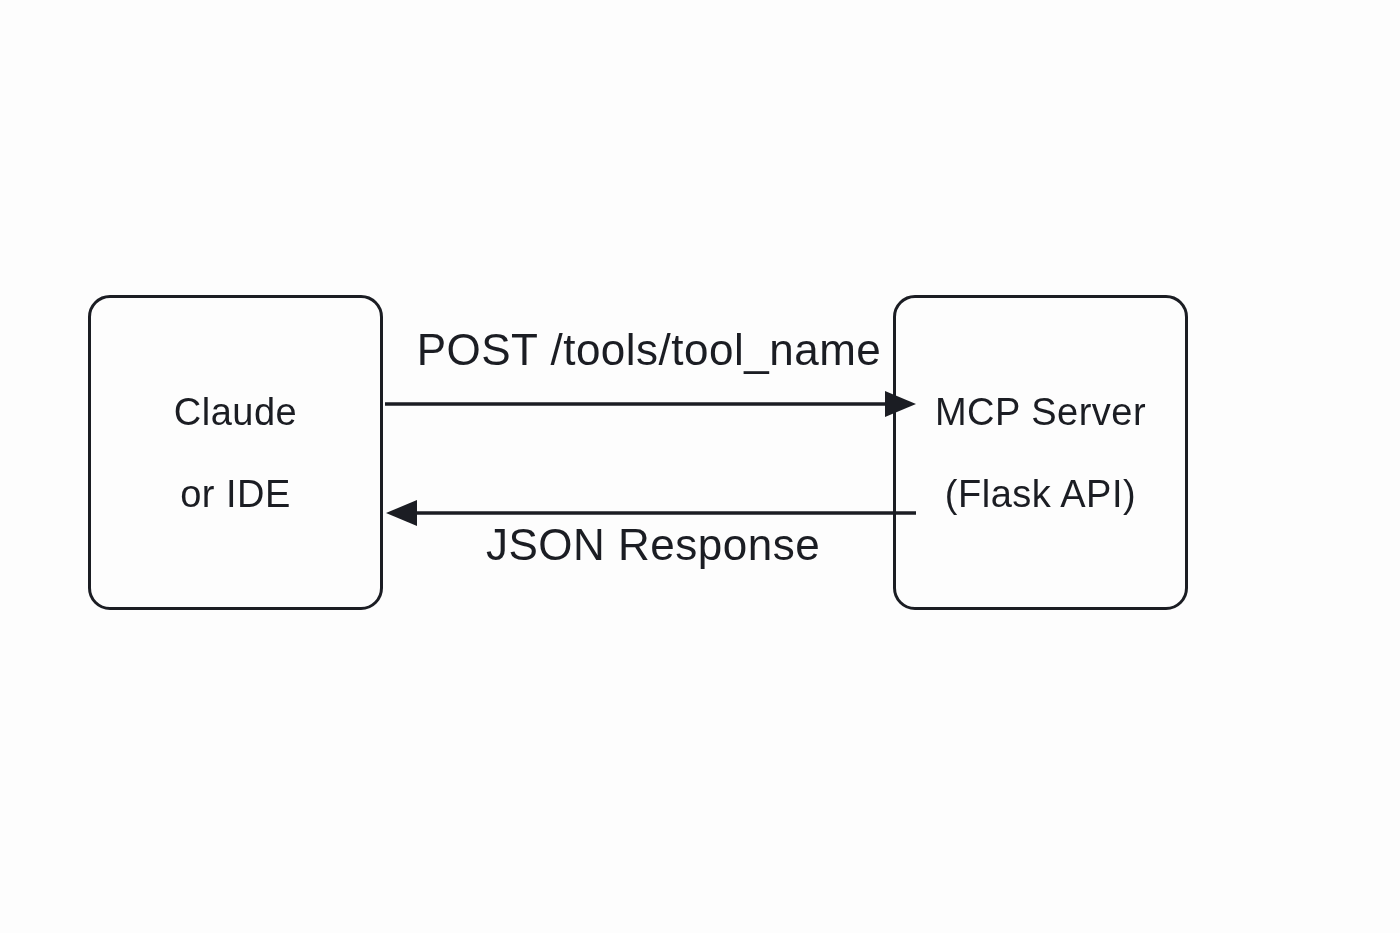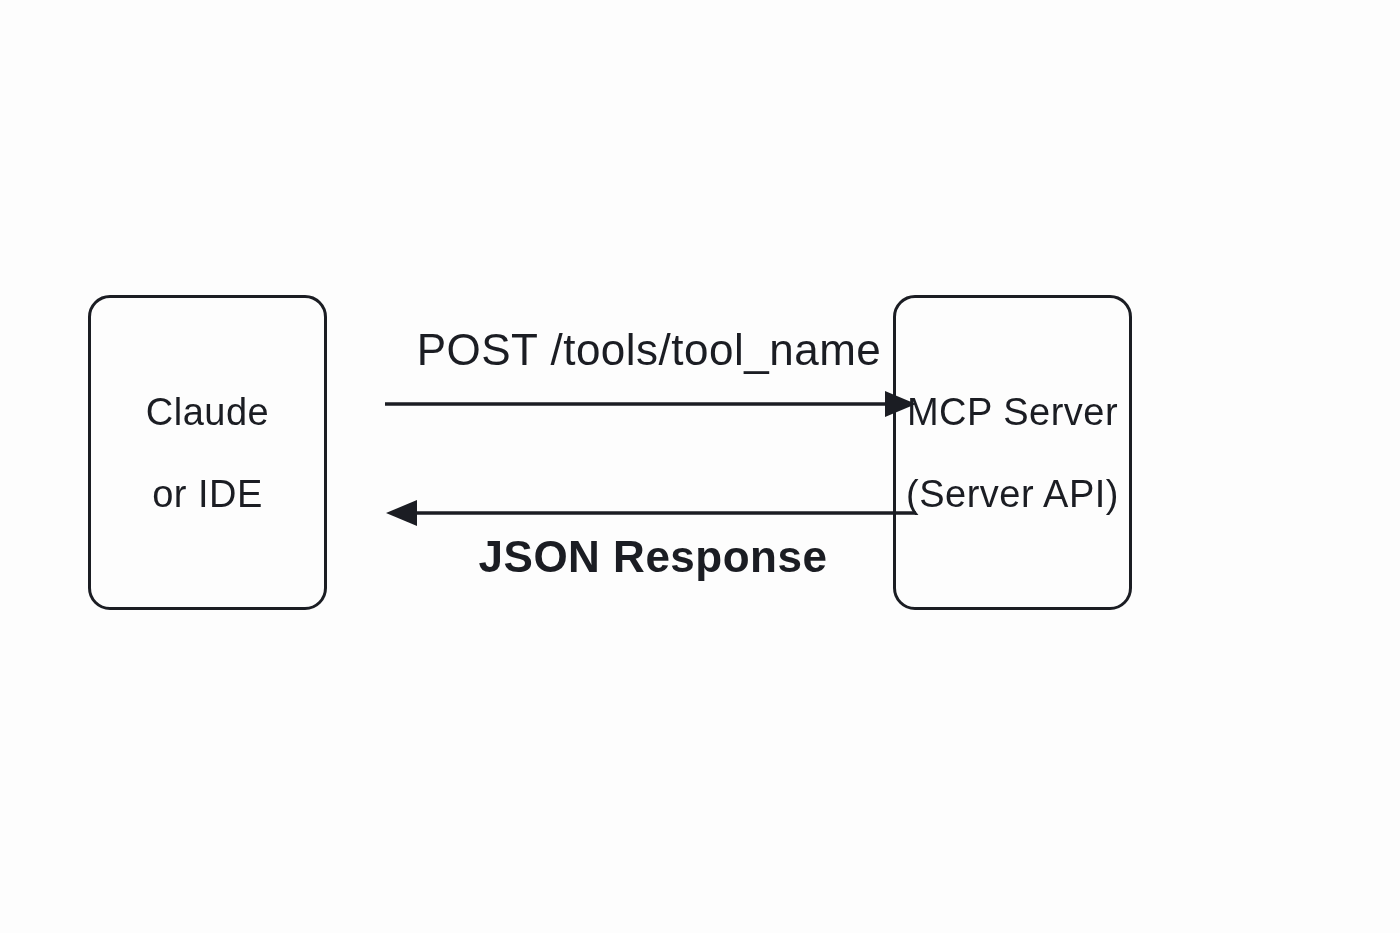--- a/index.html
+++ b/index.html
@@ -10,21 +10,21 @@
   #canvas {
     position: relative;
     width: 1400px;
     height: 933px;
     background: #fdfdfd;
     font-family: "Liberation Sans", "DejaVu Sans", sans-serif;
     overflow: hidden;
   }
   .node-box {
     position: absolute;
-    width: 239px;
+    width: 295px;
     height: 315px;
     box-sizing: border-box;
     border: 3.5px solid #1b1d23;
     border-radius: 22px;
     background: #fdfdfd;
     display: flex;
     flex-direction: column;
     align-items: center;
     justify-content: center;
     gap: 42px;
@@ -41,21 +41,21 @@
   .edge-label {
     position: absolute;
     color: #1b1d23;
     font-size: 44px;
     line-height: 40px;
     letter-spacing: 0.5px;
     white-space: nowrap;
     transform: translateX(-50%);
   }
   #request-label  { left: 649px; top: 330px; }
-  #response-label { left: 653px; top: 537px; font-weight: bold; }
+  #response-label { left: 653px; top: 525px; }
   #arrow-layer {
     position: absolute;
     left: 0;
     top: 0;
     width: 1400px;
     height: 933px;
     pointer-events: none;
   }
 </style>
 </head>
@@ -63,21 +63,21 @@
 
 <div id="canvas">
 
   <div class="node-box" id="client-box">
     <div class="node-line">Claude</div>
     <div class="node-line">or IDE</div>
   </div>
 
   <div class="node-box" id="server-box">
     <div class="node-line">MCP Server</div>
-    <div class="node-line">(Server API)</div>
+    <div class="node-line">(Flask API)</div>
   </div>
 
   <svg id="arrow-layer" viewBox="0 0 1400 933" xmlns="http://www.w3.org/2000/svg">
 
     <g>
       <line x1="385" y1="404" x2="890" y2="404" stroke="#1b1d23" stroke-width="3.5"></line>
       <polygon points="916,404 885,391 885,417" fill="#1b1d23"></polygon>
     </g>
 
     <g>

